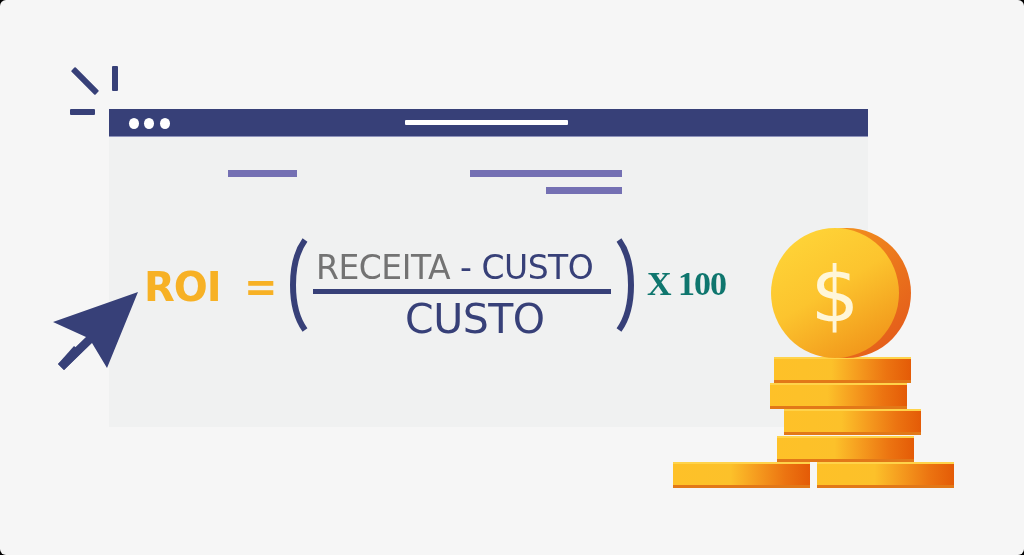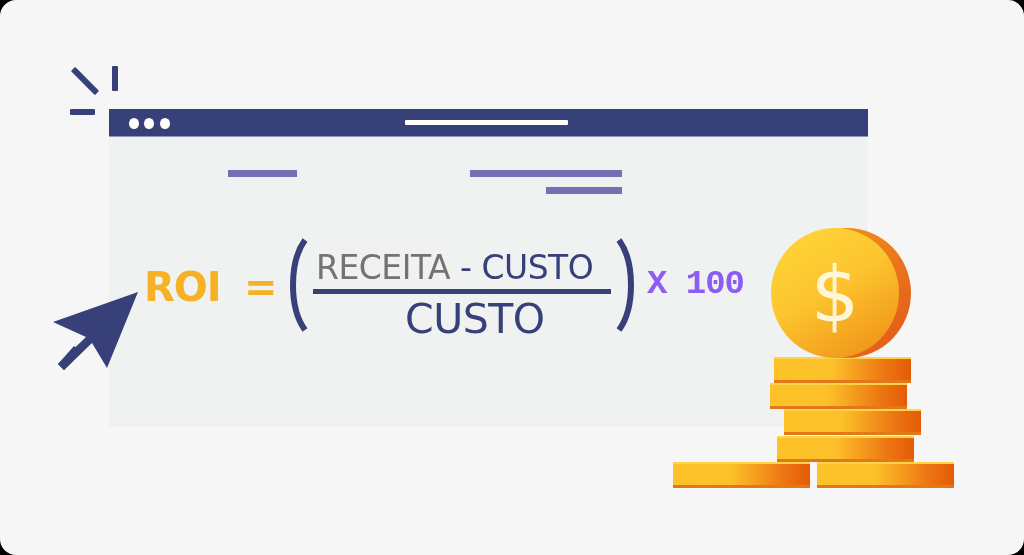--- a/index.html
+++ b/index.html
@@ -5,21 +5,21 @@
     * { box-sizing: border-box; margin: 0; padding: 0; }
     html, body {
       width: 1024px; height: 555px; overflow: hidden;
       background: #000000;
       font-family: "DejaVu Sans", "Liberation Sans", sans-serif;
     }
     .card {
       position: absolute; left: 0; top: 0;
       width: 1024px; height: 555px;
       background: #f6f6f6;
-      border-radius: 16px;
+      border-radius: 6px;
       overflow: hidden;
     }
     
     .spark { position: absolute; background: #374078; border-radius: 1px; }
     .spark-v { left: 112px; top: 66px; width: 6px; height: 25px; }
     .spark-d { left: 69px; top: 70px; width: 6px; height: 34px; transform: rotate(-45deg); transform-origin: center; left: 82px; top: 64px; }
     .spark-h { left: 70px; top: 109px; width: 25px; height: 6px; }
 
     
     .window {
@@ -79,22 +79,22 @@
       position: absolute; left: 313px; top: 289px; width: 298px; height: 5px;
       background: #374078;
     }
     .denominator {
       position: absolute; left: 405px; top: 299px;
       font-family: "DejaVu Sans", sans-serif;
       font-size: 41px; line-height: 40px; color: #374078; letter-spacing: -0.5px;
     }
     .multiplier {
       position: absolute; left: 647px; top: 262px;
-      font-family: Liberation Mono, monospace; font-weight: bold;
-      font-size: 34px; line-height: 44px; color: #8b5cf6; letter-spacing: -1px;
+      font-family: Liberation Serif, serif; font-weight: bold;
+      font-size: 34px; line-height: 44px; color: #0f766e; letter-spacing: -1px;
       white-space: nowrap;
     }
 
     
     .coin-top { position: absolute; left: 768px; top: 226px; width: 145px; height: 134px; }
     .coin-bar {
       position: absolute; width: 137px; height: 26px;
       background: linear-gradient(90deg, #fec128 0%, #fcc12a 42%, #f59a1e 62%, #ec7411 82%, #e45b07 100%);
       border-top: 2px solid #ffd34a;
       border-bottom: 3px solid #e27818;

